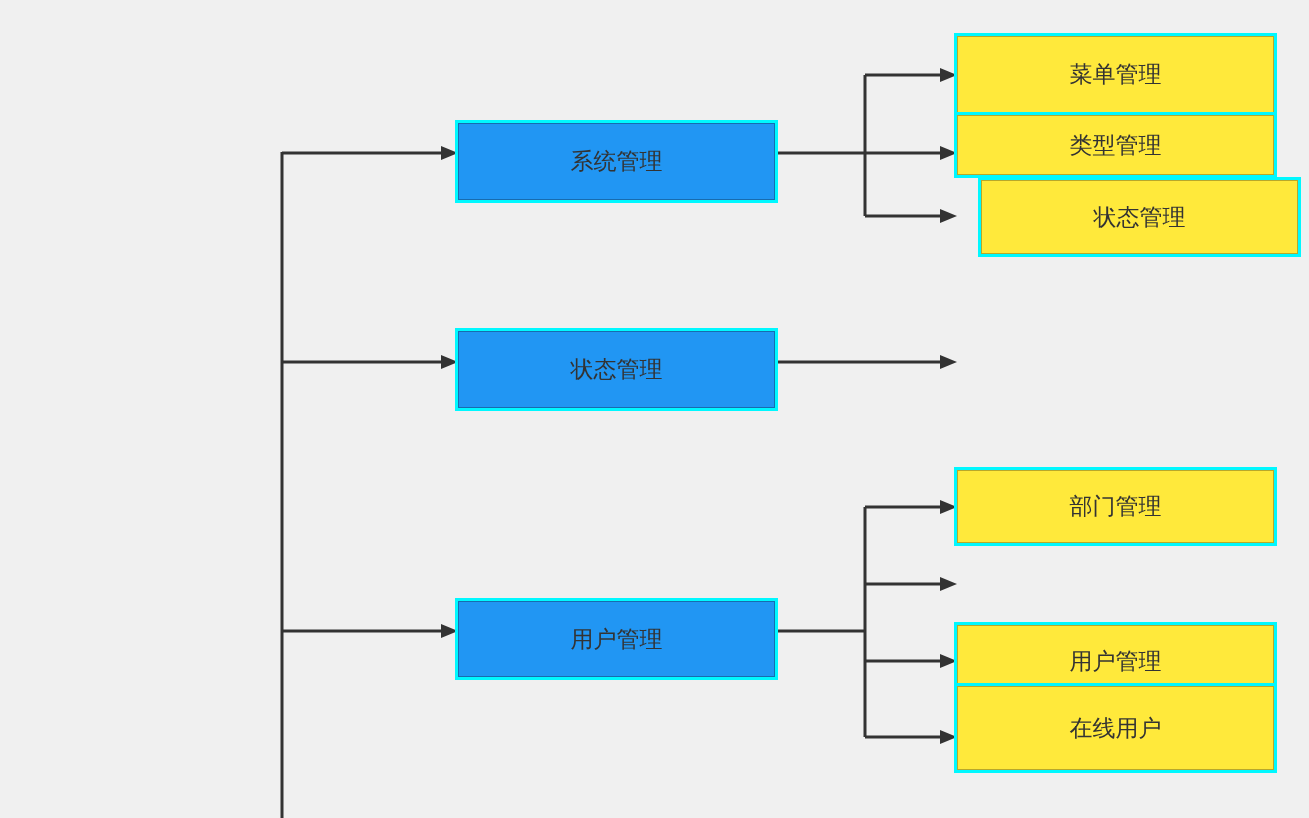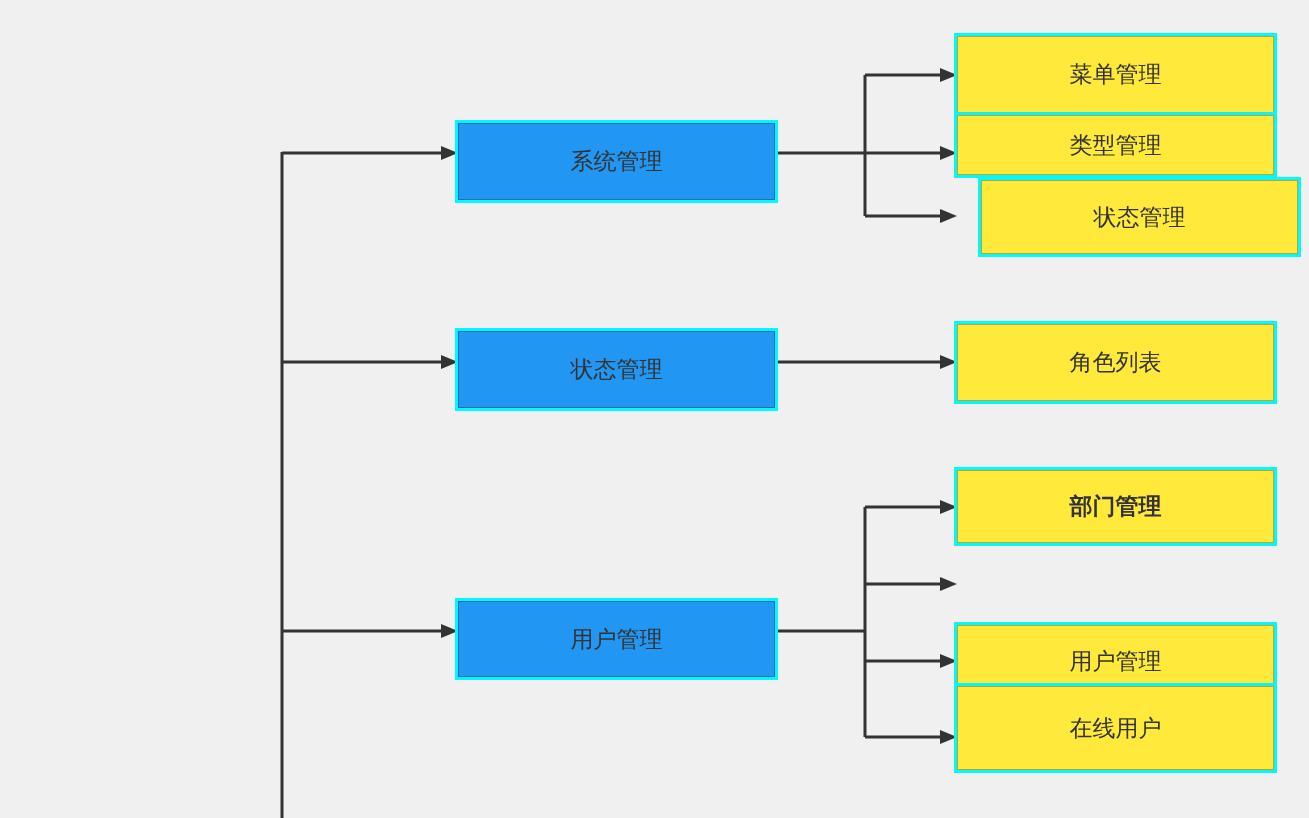--- a/index.html
+++ b/index.html
@@ -118,25 +118,22 @@
   <div class="node child" style="left:957px;top:36px;height:77px;">
     <span>菜单管理</span>
   </div>
   <div class="node child" style="left:957px;top:115px;height:60px;">
     <span>类型管理</span>
   </div>
   <div class="node child" style="left:957px;top:180px;height:74px;margin-left:24px;">
     <span>状态管理</span>
   </div>
 
-  <div class="node child" style="left:957px;top:324px;height:77px;">
-    <span>角色列表</span>
-  </div>
 
-  <div class="node child" style="left:957px;top:470px;height:73px;font-weight:bold;">
+  <div class="node child" style="left:957px;top:470px;height:73px;">
     <span>部门管理</span>
   </div>
   <div class="node child" style="left:957px;top:625px;height:72px;">
     <span>用户管理</span>
   </div>
   <div class="node child" style="left:957px;top:686px;height:84px;">
     <span>在线用户</span>
   </div>
 
 </div>

